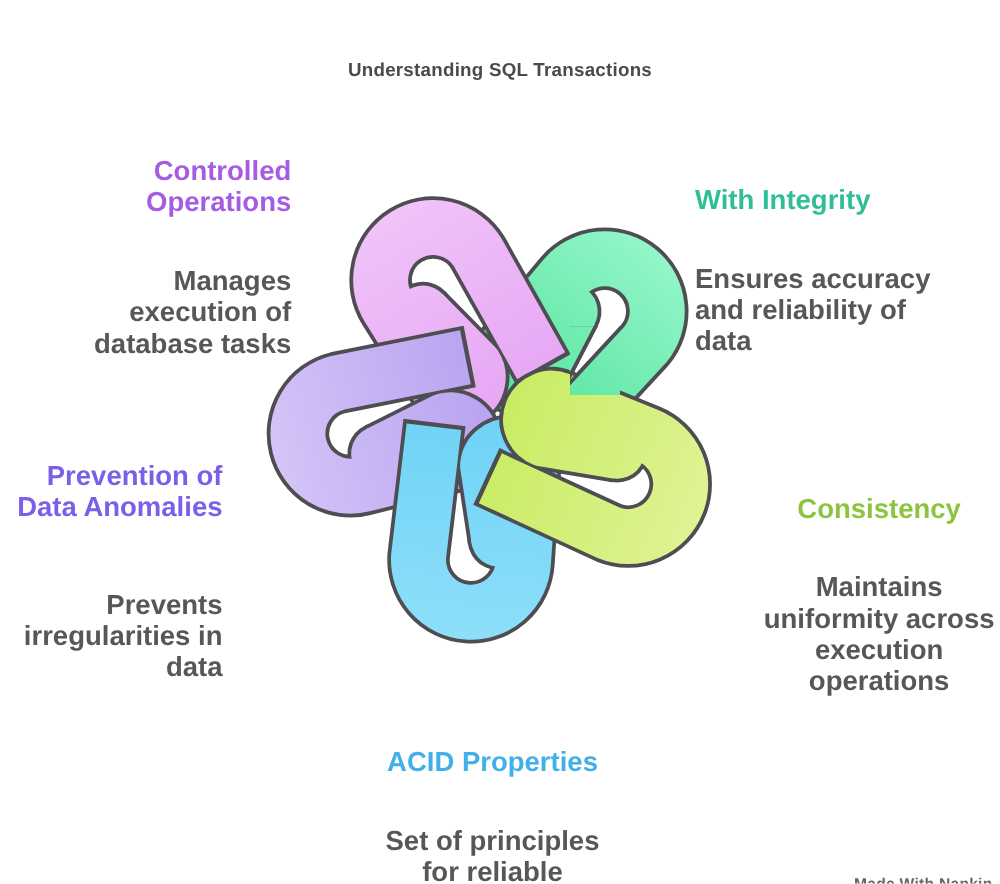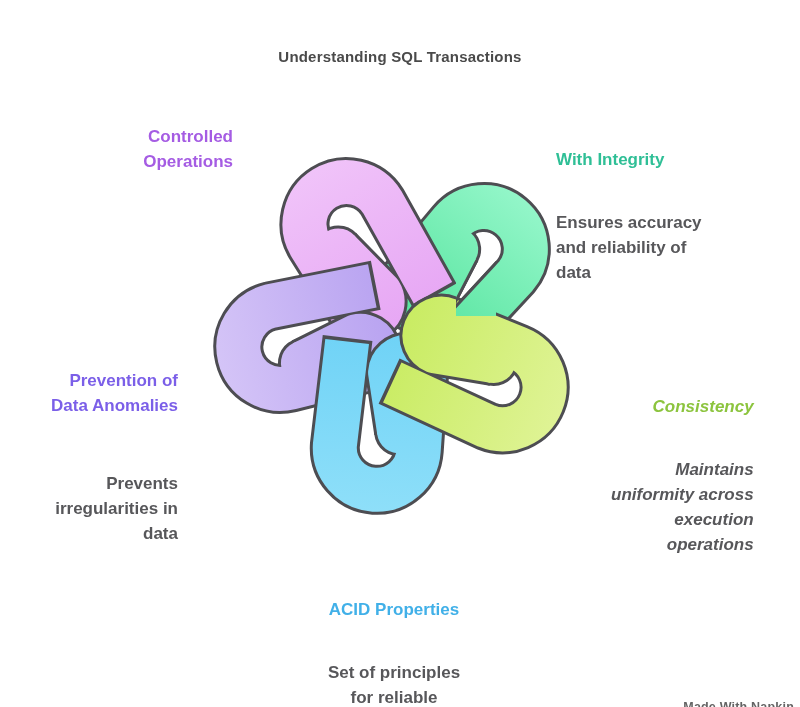--- a/index.html
+++ b/index.html
@@ -4,26 +4,26 @@
 <style>
   html,body{margin:0;padding:0;background:#fff;}
   .page{
     position:relative;width:800px;height:707px;overflow:hidden;background:#ffffff;
     font-family:"Liberation Sans","DejaVu Sans",sans-serif;
   }
   .title{
     position:absolute;top:48px;left:0;width:100%;text-align:center;
     font-size:15px;font-weight:700;color:#4a4a4a;letter-spacing:.2px;
   }
-  .node{position:absolute;white-space:pre-line;line-height:25px;font-size:17px;}
+  .node{position:absolute;white-space:pre-line;line-height:25px;font-size:22px;}
   .node .heading{font-weight:700;}
   .node .body{margin-top:13px;color:#57575a;font-weight:600;}
   .n-co{top:99px;right:567px;text-align:right;}
   .n-di{top:122px;left:556px;text-align:left;}
-  .n-cs{top:369px;left:611px;text-align:right;font-style:italic;}
+  .n-cs{top:369px;left:611px;text-align:center;}
   .n-ap{top:572px;left:244px;width:300px;text-align:center;}
   .n-pa{top:343px;right:622px;text-align:right;}
   .n-pa .body{margin-top:28px;}
   .h-co{color:#a55ce3;}
   .h-di{color:#2fbf96;}
   .h-cs{color:#8cc43e;}
   .h-ap{color:#41b0e8;}
   .h-pa{color:#7b5fe8;}
   .knot{position:absolute;top:0;left:0;}
   .oln{fill:none;stroke:#4d4d52;stroke-width:50;stroke-linejoin:round;}
@@ -113,20 +113,23 @@
           <use href="#pc" class="rib" stroke="url(#gGreen)"></use>
         </g>
       </g>
 
     </g>
   </svg>
 
   <div class="node n-co">
     <div class="heading h-co">Controlled
 Operations</div>
+    <div class="body">Manages
+execution of
+database tasks</div>
   </div>
 
   <div class="node n-di">
     <div class="heading h-di">With Integrity</div>
     <div class="body">Ensures accuracy
 and reliability of
 data</div>
   </div>
 
   <div class="node n-cs">

